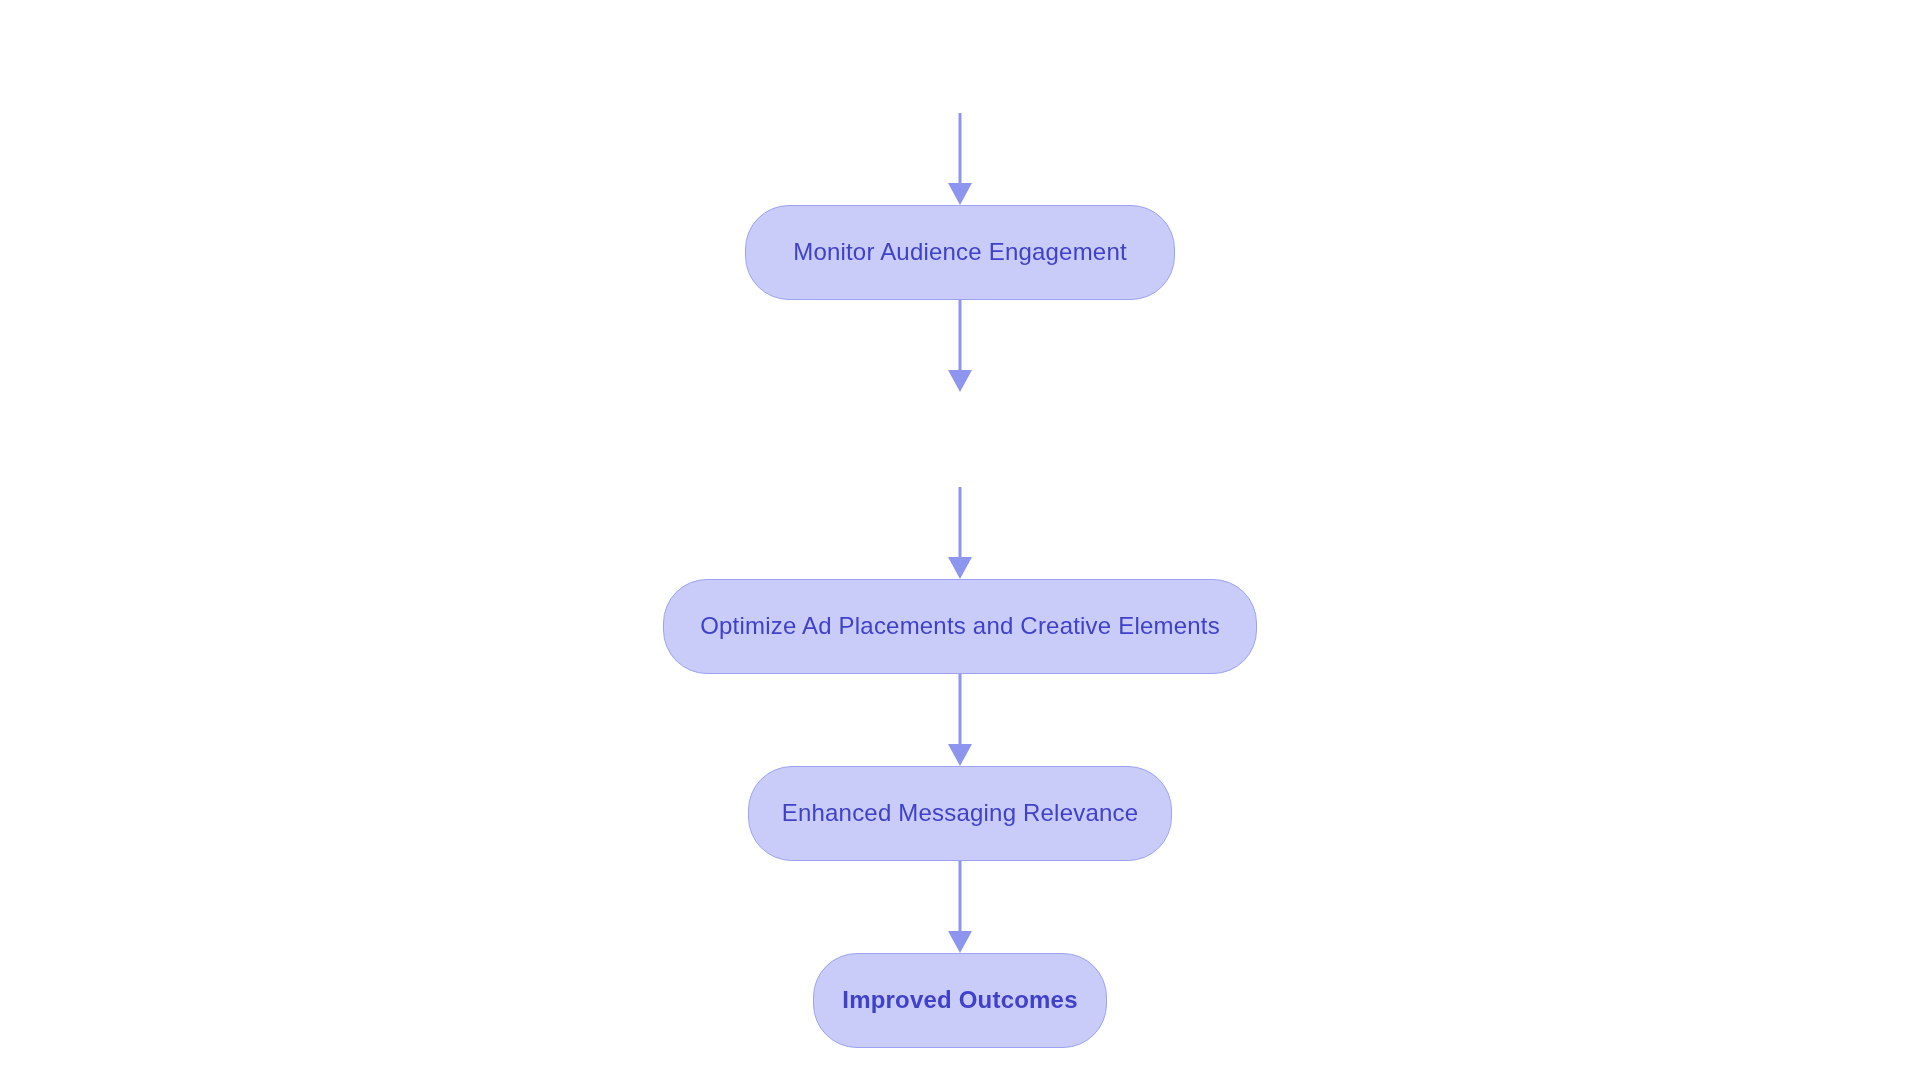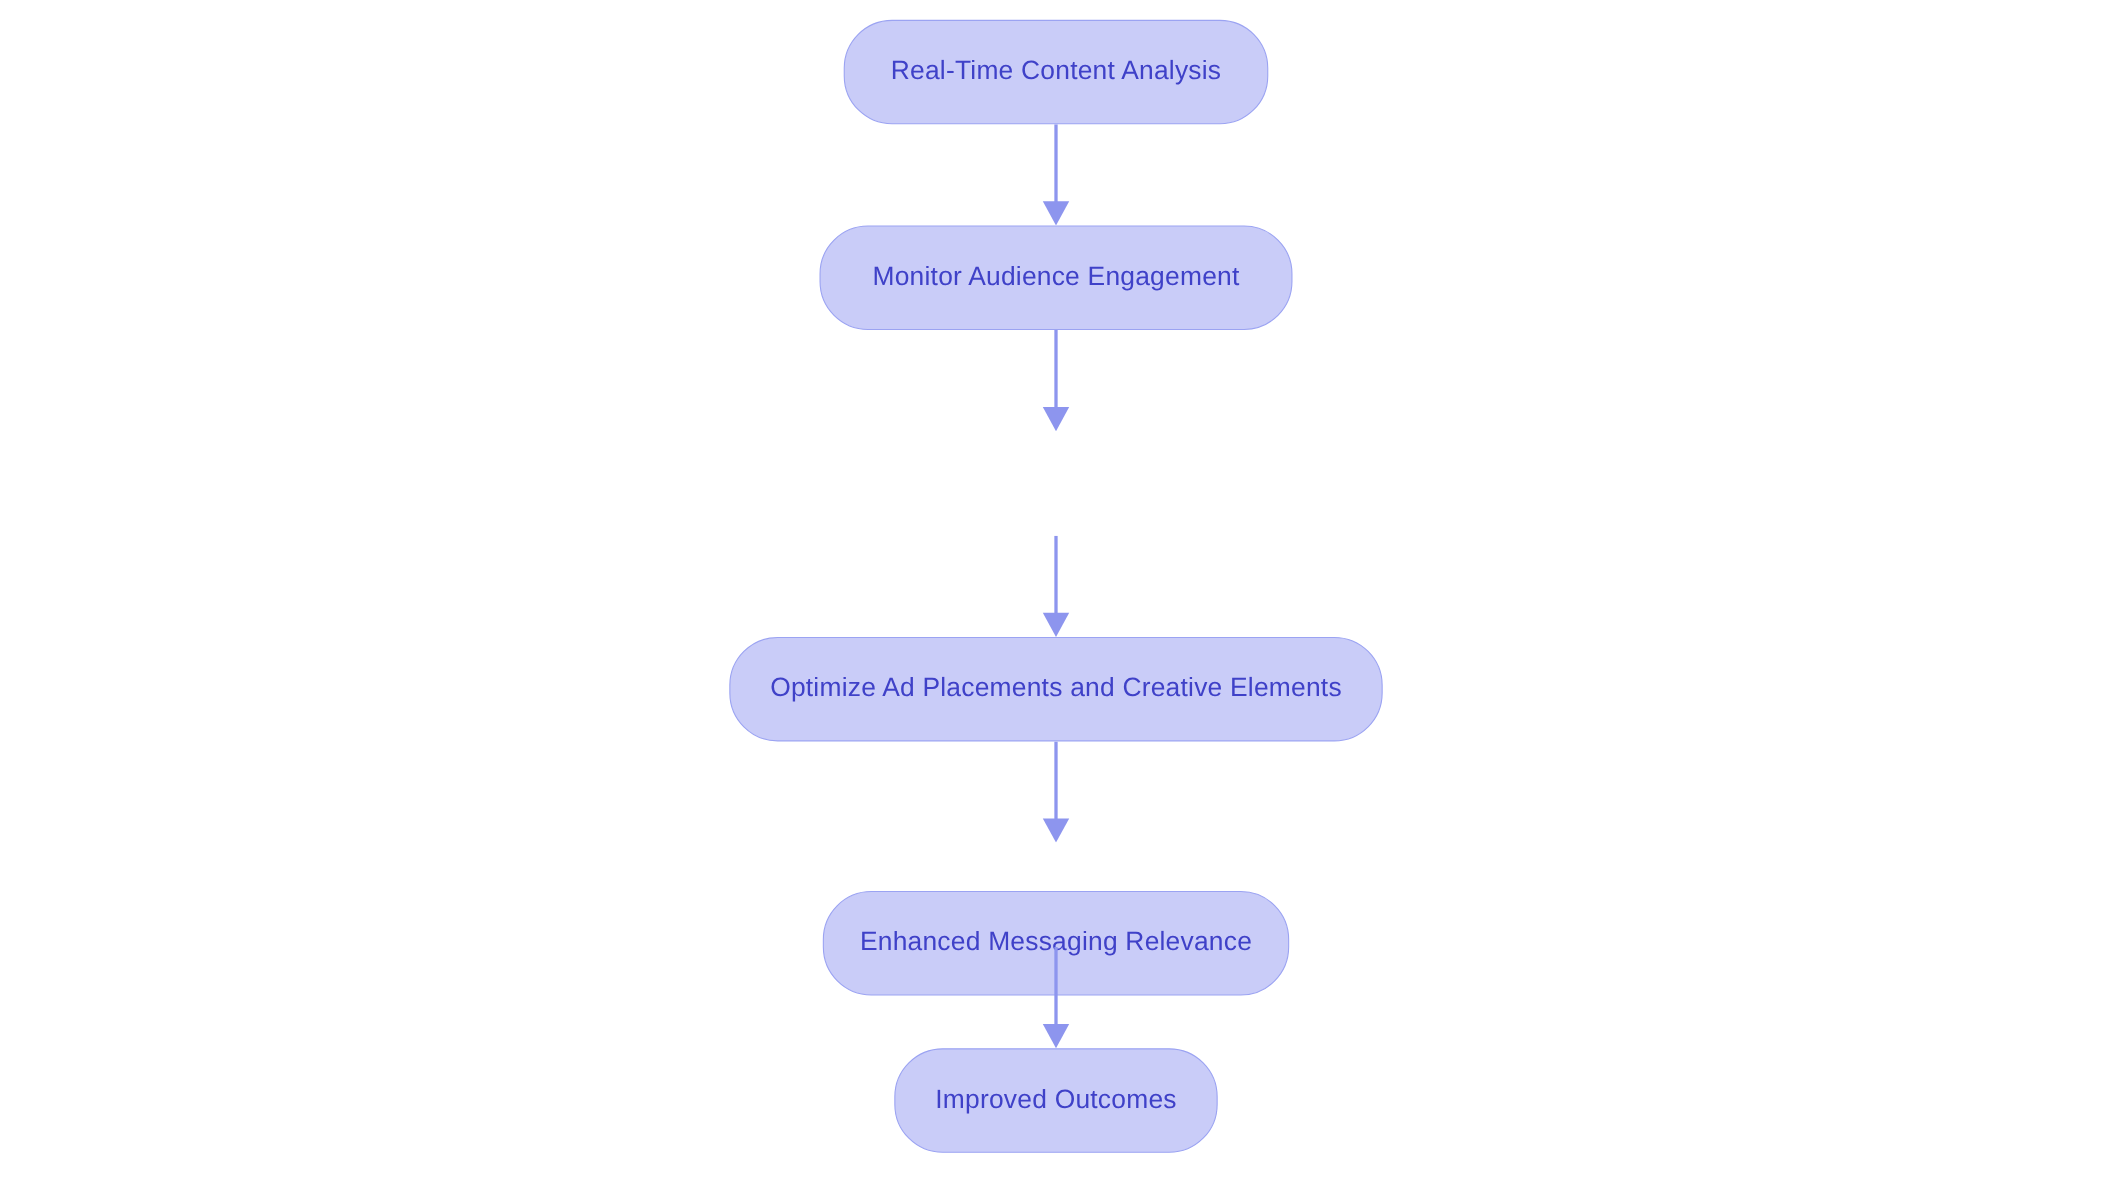--- a/index.html
+++ b/index.html
@@ -36,43 +36,40 @@
     color: var(--node-text);
     font-size: 24px;
     letter-spacing: 0.2px;
     line-height: 1.2;
     white-space: nowrap;
   }
   .n1 { left: 767px; top: 18px;  width: 386px; }
   .n2 { left: 745px; top: 205px; width: 430px; text-align: right; }
   .n3 { left: 733px; top: 392px; width: 454px; }
   .n4 { left: 663px; top: 579px; width: 594px; text-align: center; }
-  .n5 { left: 748px; top: 766px; width: 424px; margin-top: 44px; }
-  .n6 { left: 813px; top: 953px; width: 294px; }
+  .n5 { left: 748px; top: 766px; width: 424px; }
+  .n6 { left: 813px; top: 953px; width: 294px; font-weight: bold; }
   .arrow {
     position: absolute;
     left: 947px;
     width: 26px; height: 92px;
   }
   .a1 { top: 113px; }
   .a2 { top: 300px; }
   .a3 { top: 487px; }
   .a4 { top: 674px; }
   .a5 { top: 861px; }
   .arrow line { stroke: var(--arrow); stroke-width: 3; }
   .arrow polygon { fill: var(--arrow); }
 </style>
 </head>
 <body>
 
 <div class="canvas">
 
-  <div class="node n1">
-    <span class="label">Real-Time Content Analysis</span>
-  </div>
 
   <svg class="arrow a1" viewBox="0 0 26 92" xmlns="http://www.w3.org/2000/svg">
     <line x1="13" y1="0" x2="13" y2="72"></line>
     <polygon points="1,70 25,70 13,92"></polygon>
   </svg>
 
   <div class="node n2">
     <span class="label">Monitor Audience Engagement</span>
   </div>
 

